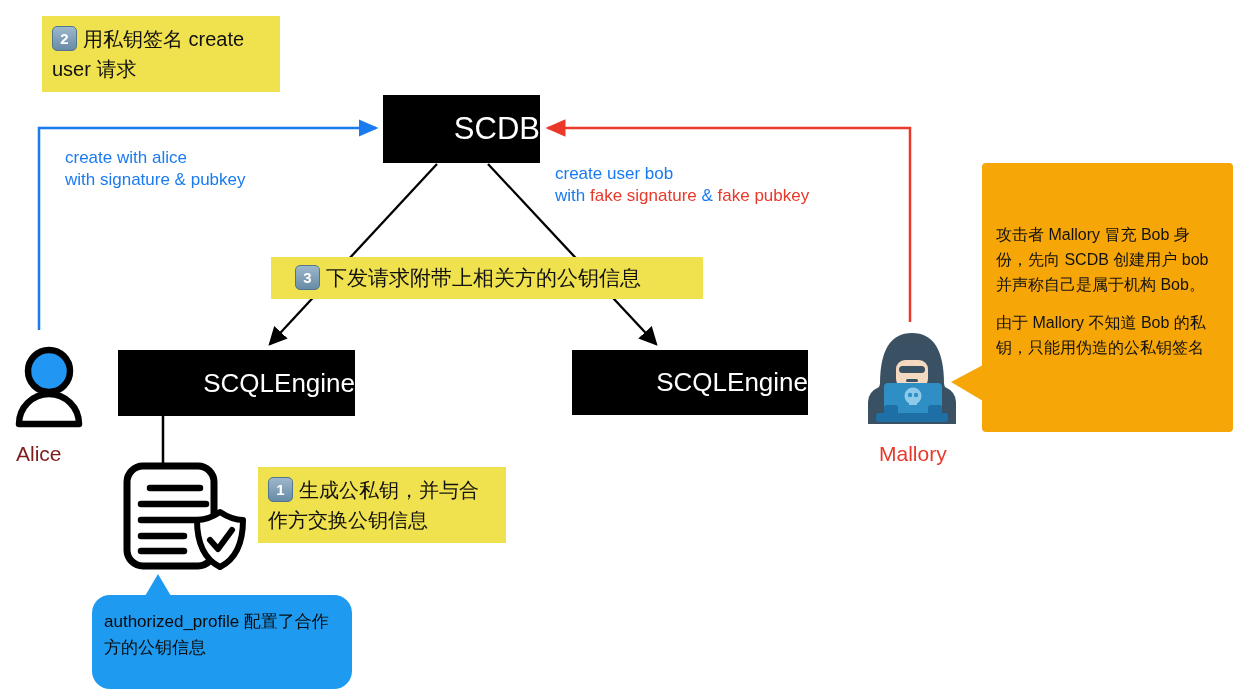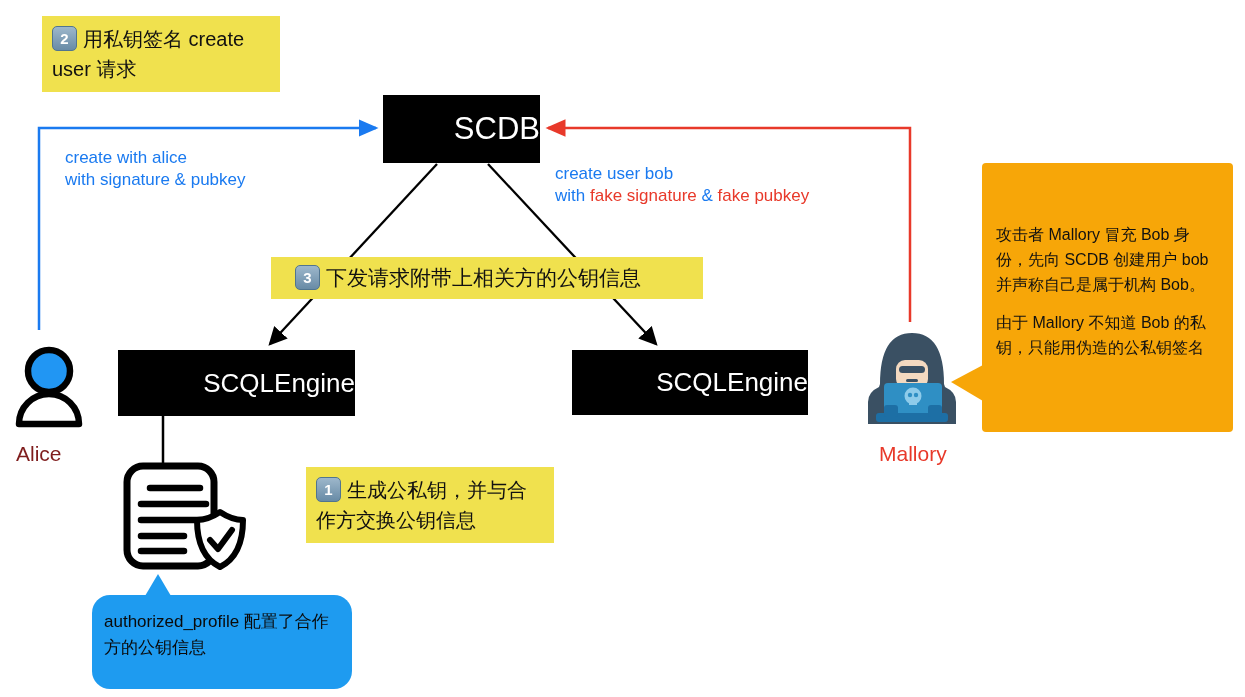--- a/index.html
+++ b/index.html
@@ -5,21 +5,21 @@
   html,body{margin:0;padding:0;background:#ffffff;}
   body{font-family:"Liberation Sans","DejaVu Sans",sans-serif;}
   #canvas{position:relative;width:1245px;height:697px;background:#ffffff;overflow:hidden;}
   .abs{position:absolute;}
   svg.layer{position:absolute;left:0;top:0;width:1245px;height:697px;pointer-events:none;}
 
   
   .note{background:#f0e14e;color:#111;padding:8px 10px;line-height:1.5;}
   .note-2{left:42px;top:16px;width:218px;font-size:20px;}
   .note-3{left:271px;top:257px;width:384px;font-size:21px;white-space:nowrap;padding:5px 24px;}
-  .note-1{left:258px;top:467px;width:228px;font-size:20px;margin-left:48px;}
+  .note-1{left:258px;top:467px;width:228px;font-size:20px;}
   .keycap{display:inline-block;min-width:23px;height:23px;line-height:23px;text-align:center;
     background:linear-gradient(#9db7cb,#688ba6);border:1px solid #51758f;border-radius:5px;
     color:#fff;font-size:15px;font-weight:bold;vertical-align:2px;margin-right:6px;}
 
   
   .blackbox{background:#000;color:#fff;display:flex;align-items:center;justify-content:flex-end;}
   .scdb{left:383px;top:95px;width:157px;height:68px;font-size:31px;}
   .engine-left{left:118px;top:350px;width:237px;height:66px;font-size:26px;}
   .engine-right{left:572px;top:350px;width:236px;height:65px;font-size:26px;}
 

